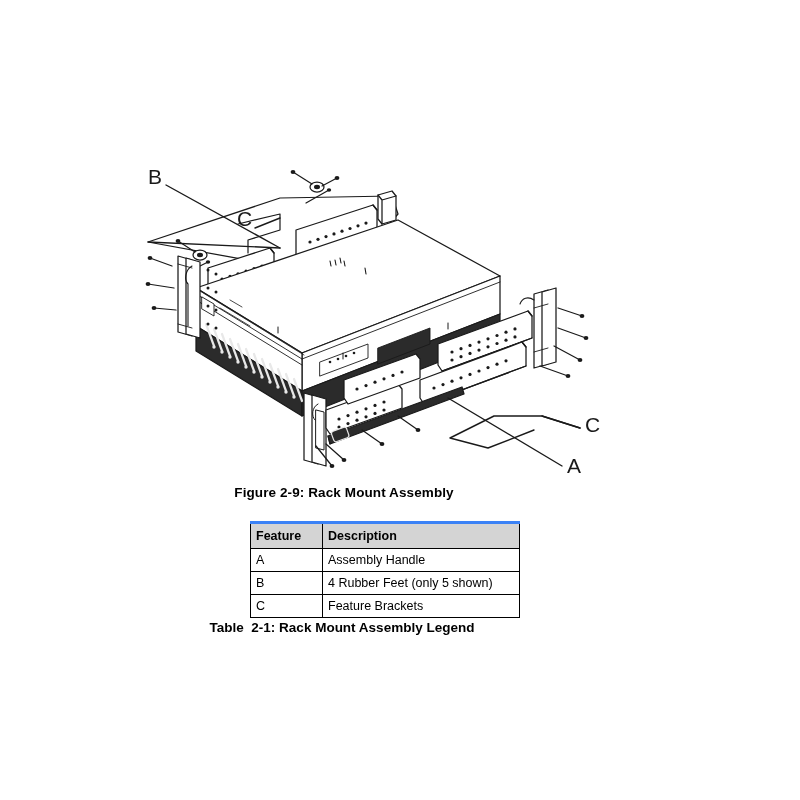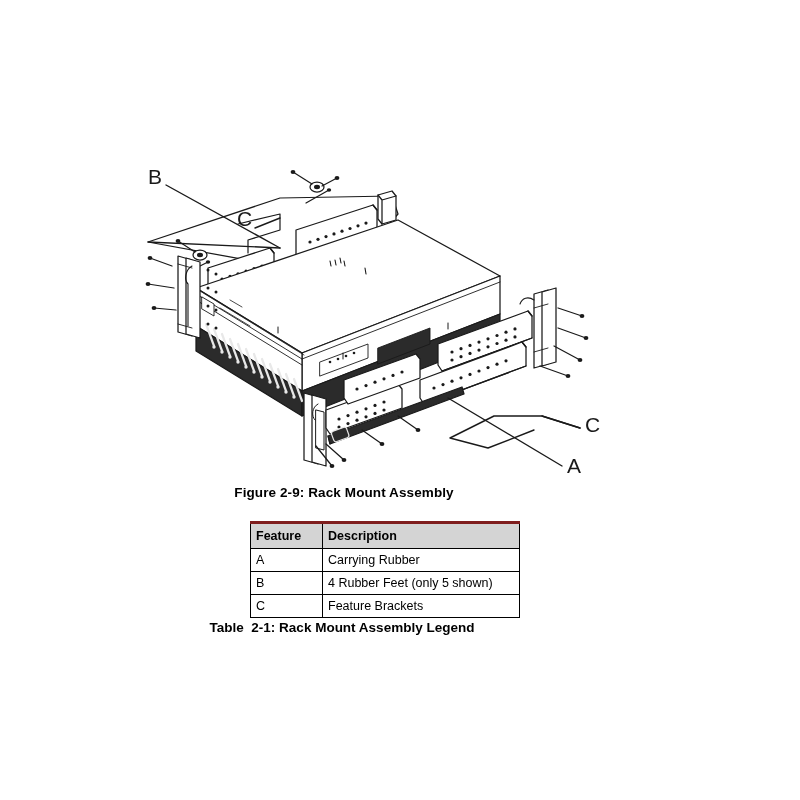--- a/index.html
+++ b/index.html
@@ -77,21 +77,21 @@
     padding: 2px 5px 3px 5px;
     text-align: left;
     vertical-align: middle;
     height: 17px;
     line-height: 14px;
     font-weight: normal;
   }
   table.legend thead th {
     background: #d4d4d4;
     font-weight: bold;
-    border-top: 3px solid #7f1d1d;
+    border-top: 3px solid #3b82f6;
     height: 19px;
     font-size: 12.5px;
   }
   table.legend col.c-feature { width: 72px; }
   table.legend col.c-desc { width: 197px; }
   table.legend tbody td { background: #ffffff; }
 
   
   #table-caption {
     position: absolute;
@@ -448,21 +448,21 @@
       </colgroup>
       <thead>
         <tr>
           <th>Feature</th>
           <th>Description</th>
         </tr>
       </thead>
       <tbody>
         <tr>
           <td>A</td>
-          <td>Carrying Rubber</td>
+          <td>Assembly Handle</td>
         </tr>
         <tr>
           <td>B</td>
           <td>4 Rubber Feet (only 5 shown)</td>
         </tr>
         <tr>
           <td>C</td>
           <td>Feature Brackets</td>
         </tr>
       </tbody>

